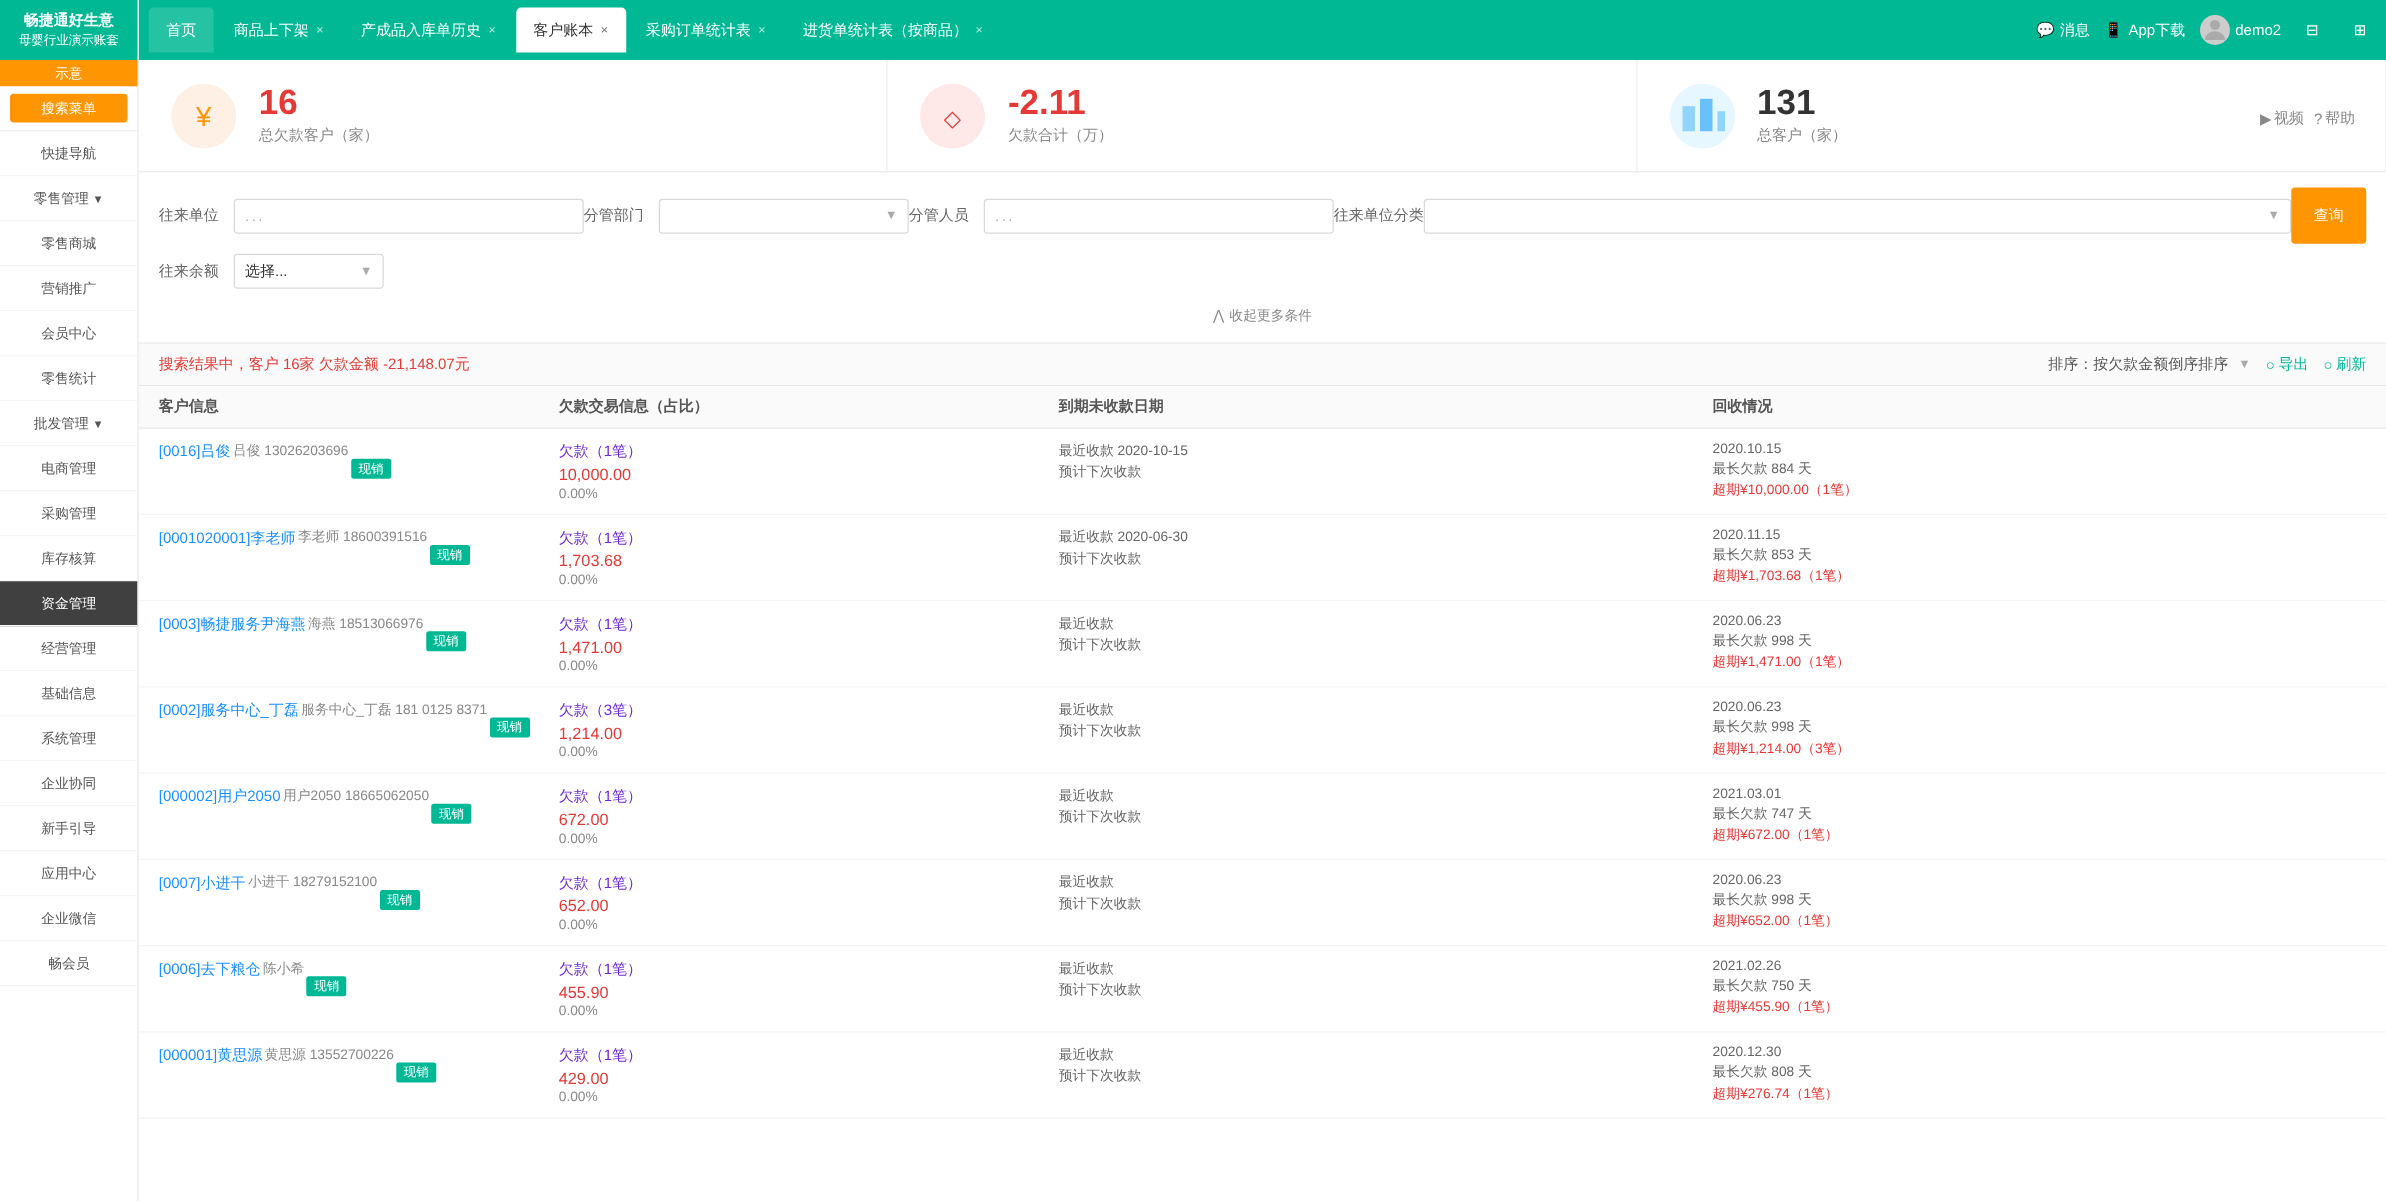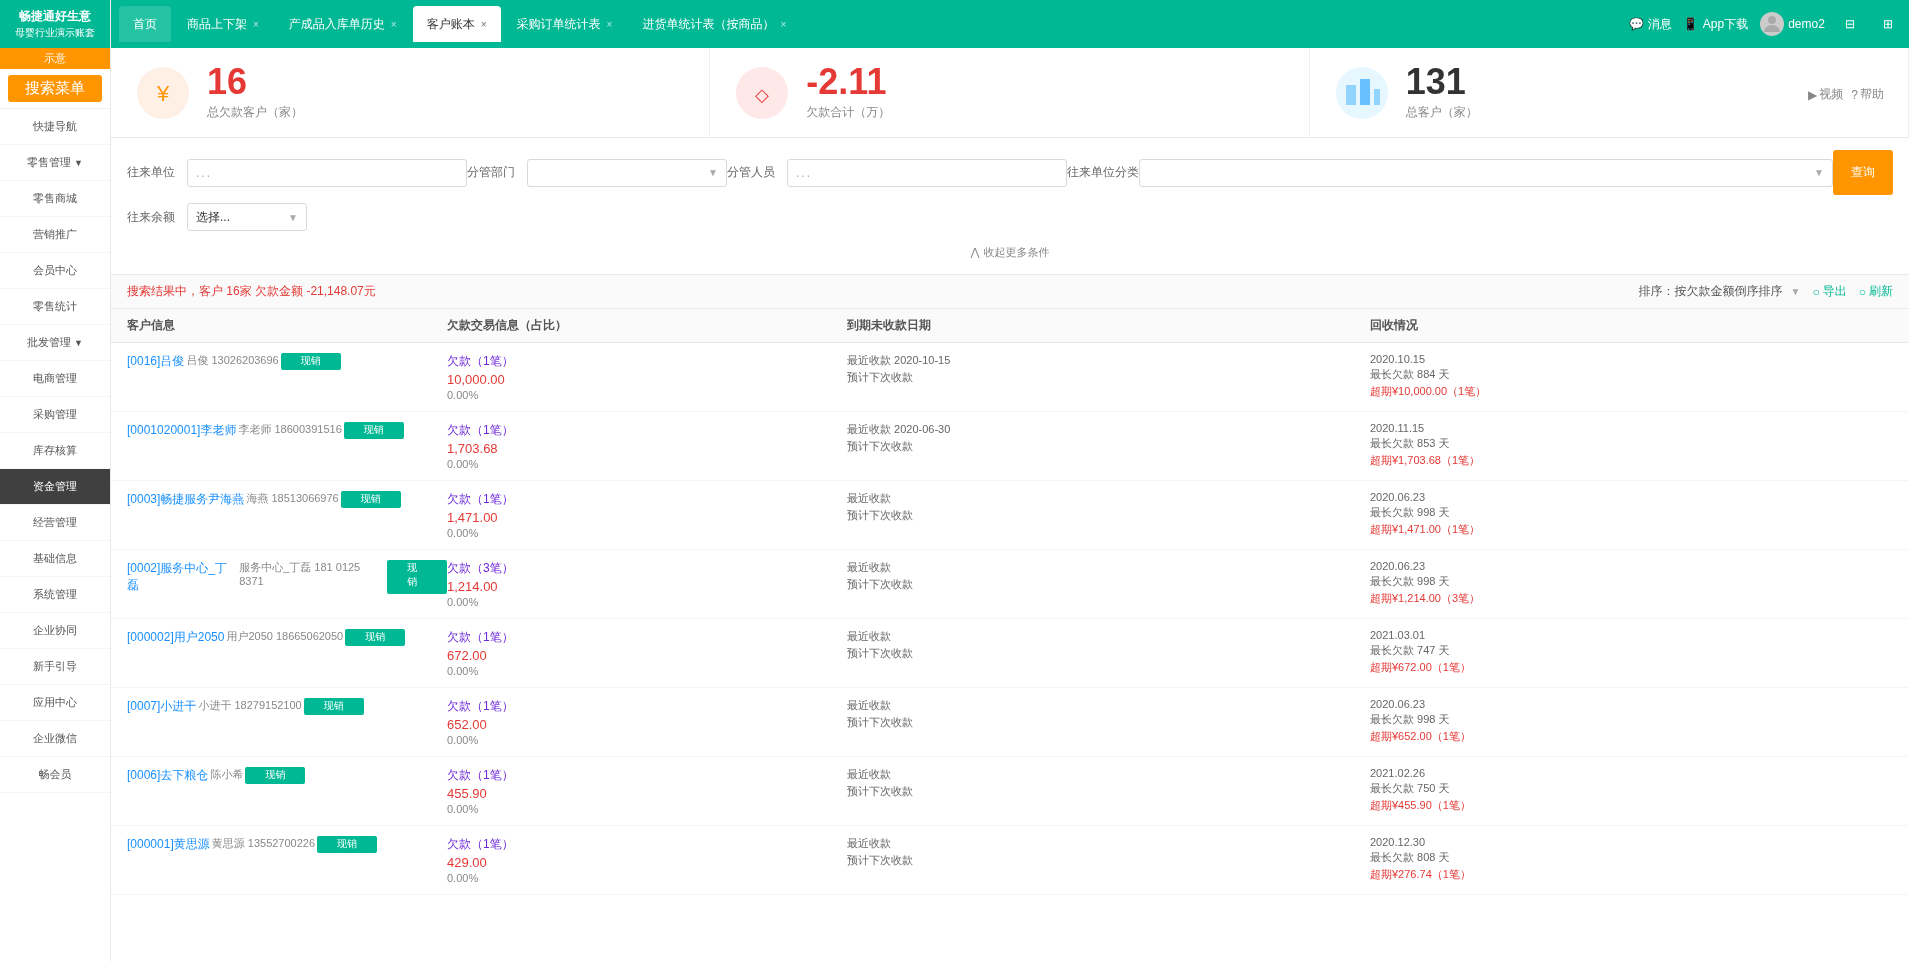--- a/index.html
+++ b/index.html
@@ -6,42 +6,42 @@
     body { font-family: 'Microsoft YaHei', Arial, sans-serif; font-size: 12px; background: #f5f5f5; color: #333; overflow: hidden; height: 961px; }
 
     
     .app-container { display: flex; height: 100%; }
     .sidebar { width: 111px; background: #fff; border-right: 1px solid #e8e8e8; display: flex; flex-direction: column; flex-shrink: 0; }
     .main-area { flex: 1; display: flex; flex-direction: column; overflow: hidden; }
 
     
     .sidebar-logo { height: 48px; background: #00b894; display: flex; align-items: center; justify-content: center; color: #fff; font-size: 11px; padding: 4px; }
     .sidebar-logo-text { text-align: center; line-height: 1.3; }
-    .sidebar-search-btn { width: 100%; background: #ff9500; color: #fff; border: none; border-radius: 3px; padding: 4px; font-size: 15px; cursor: pointer; }
+    .sidebar-search-btn { width: 100%; background: #ff9500; color: #fff; border: none; border-radius: 3px; padding: 4px; font-size: 11px; cursor: pointer; }
     .sidebar-nav-item { padding: 10px 4px; text-align: center; cursor: pointer; font-size: 11px; color: #555; border-bottom: 1px solid #f5f5f5; }
     .sidebar-nav-item.active { background: #404040; color: #fff; }
     .sidebar-nav-item .nav-arrow { font-size: 9px; }
 
     
     .topbar { height: 48px; background: #00b894; display: flex; align-items: center; padding: 0 8px; gap: 2px; }
     .topbar-tab { padding: 0 14px; height: 36px; display: flex; align-items: center; font-size: 12px; color: #fff; cursor: pointer; border-radius: 4px 4px 0 0; gap: 6px; white-space: nowrap; }
     .topbar-tab.home { background: rgba(255,255,255,0.15); }
     .topbar-tab.active { background: #fff; color: #333; }
     .topbar-tab .close-icon { font-size: 10px; opacity: 0.7; }
     .topbar-right { margin-left: auto; display: flex; align-items: center; gap: 12px; color: #fff; font-size: 12px; }
     .topbar-right-btn { display: flex; align-items: center; gap: 4px; cursor: pointer; }
     .topbar-close-btn { padding: 4px 8px; cursor: pointer; }
 
     
     .stats-bar { background: #fff; display: flex; border-bottom: 1px solid #e8e8e8; min-height: 90px; }
     .stat-item { flex: 1; display: flex; align-items: center; padding: 16px 24px; gap: 16px; border-right: 1px solid #f0f0f0; }
     .stat-icon { width: 56px; height: 56px; display: flex; align-items: center; justify-content: center; }
     .stat-icon svg { width: 52px; height: 52px; }
     .stat-content { display: flex; flex-direction: column; }
-    .stat-number { font-size: 36px; font-weight: bold; line-height: 1; }
+    .stat-number { font-size: 28px; font-weight: bold; line-height: 1; }
     .stat-number.red { color: #e53935; }
     .stat-number.black { color: #333; }
     .stat-label { font-size: 12px; color: #888; margin-top: 4px; }
     .stat-top-right { margin-left: auto; display: flex; align-items: flex-start; gap: 8px; font-size: 12px; color: #888; padding-top: 4px; }
     .stat-top-right span { display: flex; align-items: center; gap: 2px; cursor: pointer; }
 
     
     .filter-area { background: #fff; padding: 12px 16px 8px; border-bottom: 1px solid #e8e8e8; }
     .filter-row { display: flex; align-items: center; gap: 0; margin-bottom: 8px; flex-wrap: wrap; }
     .filter-label { font-size: 12px; color: #666; white-space: nowrap; min-width: 60px; }
@@ -58,21 +58,21 @@
     .sort-select { display: flex; align-items: center; gap: 4px; cursor: pointer; }
     .action-btn { display: flex; align-items: center; gap: 3px; cursor: pointer; color: #00b894; }
 
     
     .table-area { flex: 1; overflow-y: auto; background: #fff; }
     .table-header { display: grid; grid-template-columns: 320px 400px 1fr 1fr; padding: 8px 16px; background: #fafafa; border-bottom: 1px solid #e8e8e8; font-weight: bold; font-size: 12px; color: #555; position: sticky; top: 0; z-index: 10; }
     .table-row { display: grid; grid-template-columns: 320px 400px 1fr 1fr; padding: 10px 16px; border-bottom: 1px solid #f5f5f5; align-items: start; }
     .customer-info-col { display: flex; flex-direction: row; gap: 2px; }
     .customer-name { color: #1890ff; font-size: 12px; cursor: pointer; }
     .customer-phone { font-size: 11px; color: #888; }
-    .customer-tag { display: inline-block; background: #00b894; color: #fff; font-size: 10px; padding: 1px 20px; border-radius: 2px; margin-top: 0; }
+    .customer-tag { display: inline-block; background: #00b894; color: #fff; font-size: 10px; padding: 1px 6px; border-radius: 2px; margin-top: 14px; }
     .debt-col { display: flex; flex-direction: column; gap: 2px; }
     .debt-count { font-size: 12px; color: #6d28d9; }
     .debt-amount { color: #e53935; font-size: 13px; font-weight: 500; }
     .debt-percent { font-size: 11px; color: #888; }
     .repay-col { display: flex; flex-direction: column; gap: 2px; font-size: 11px; color: #666; }
     .overdue-col { display: flex; flex-direction: column; gap: 2px; font-size: 11px; color: #666; }
     .overdue-link { color: #e53935; cursor: pointer; font-size: 11px; }
 
     
     .table-area::-webkit-scrollbar { width: 6px; }

